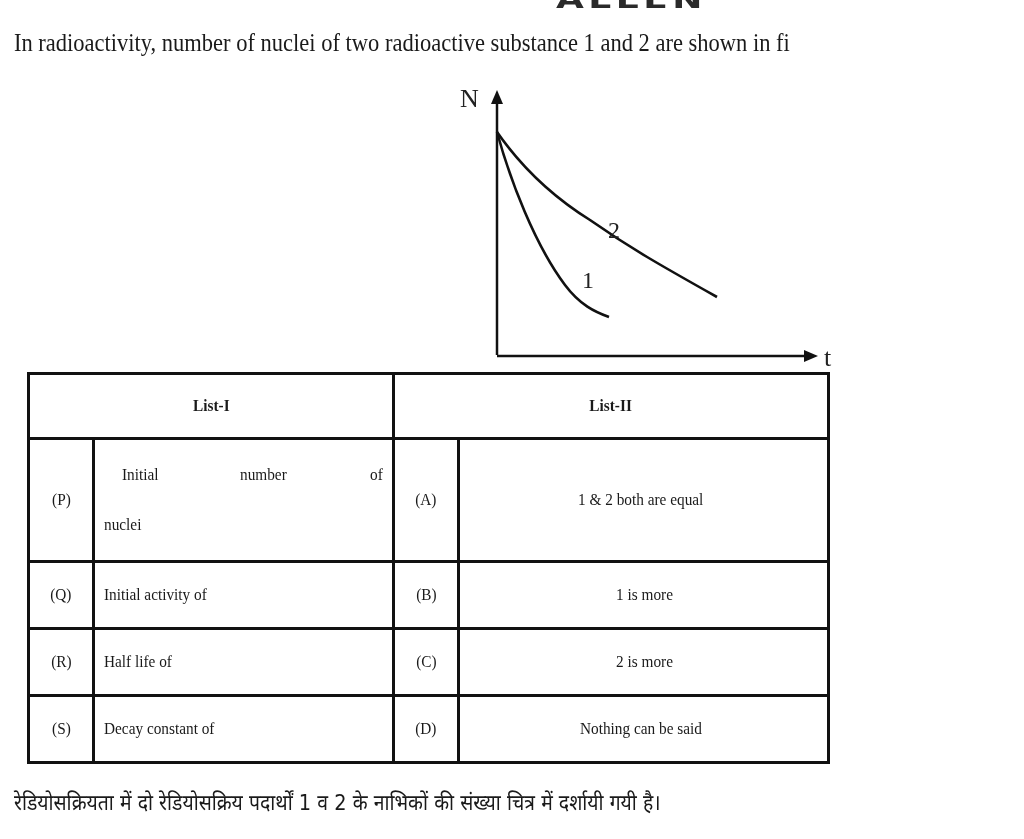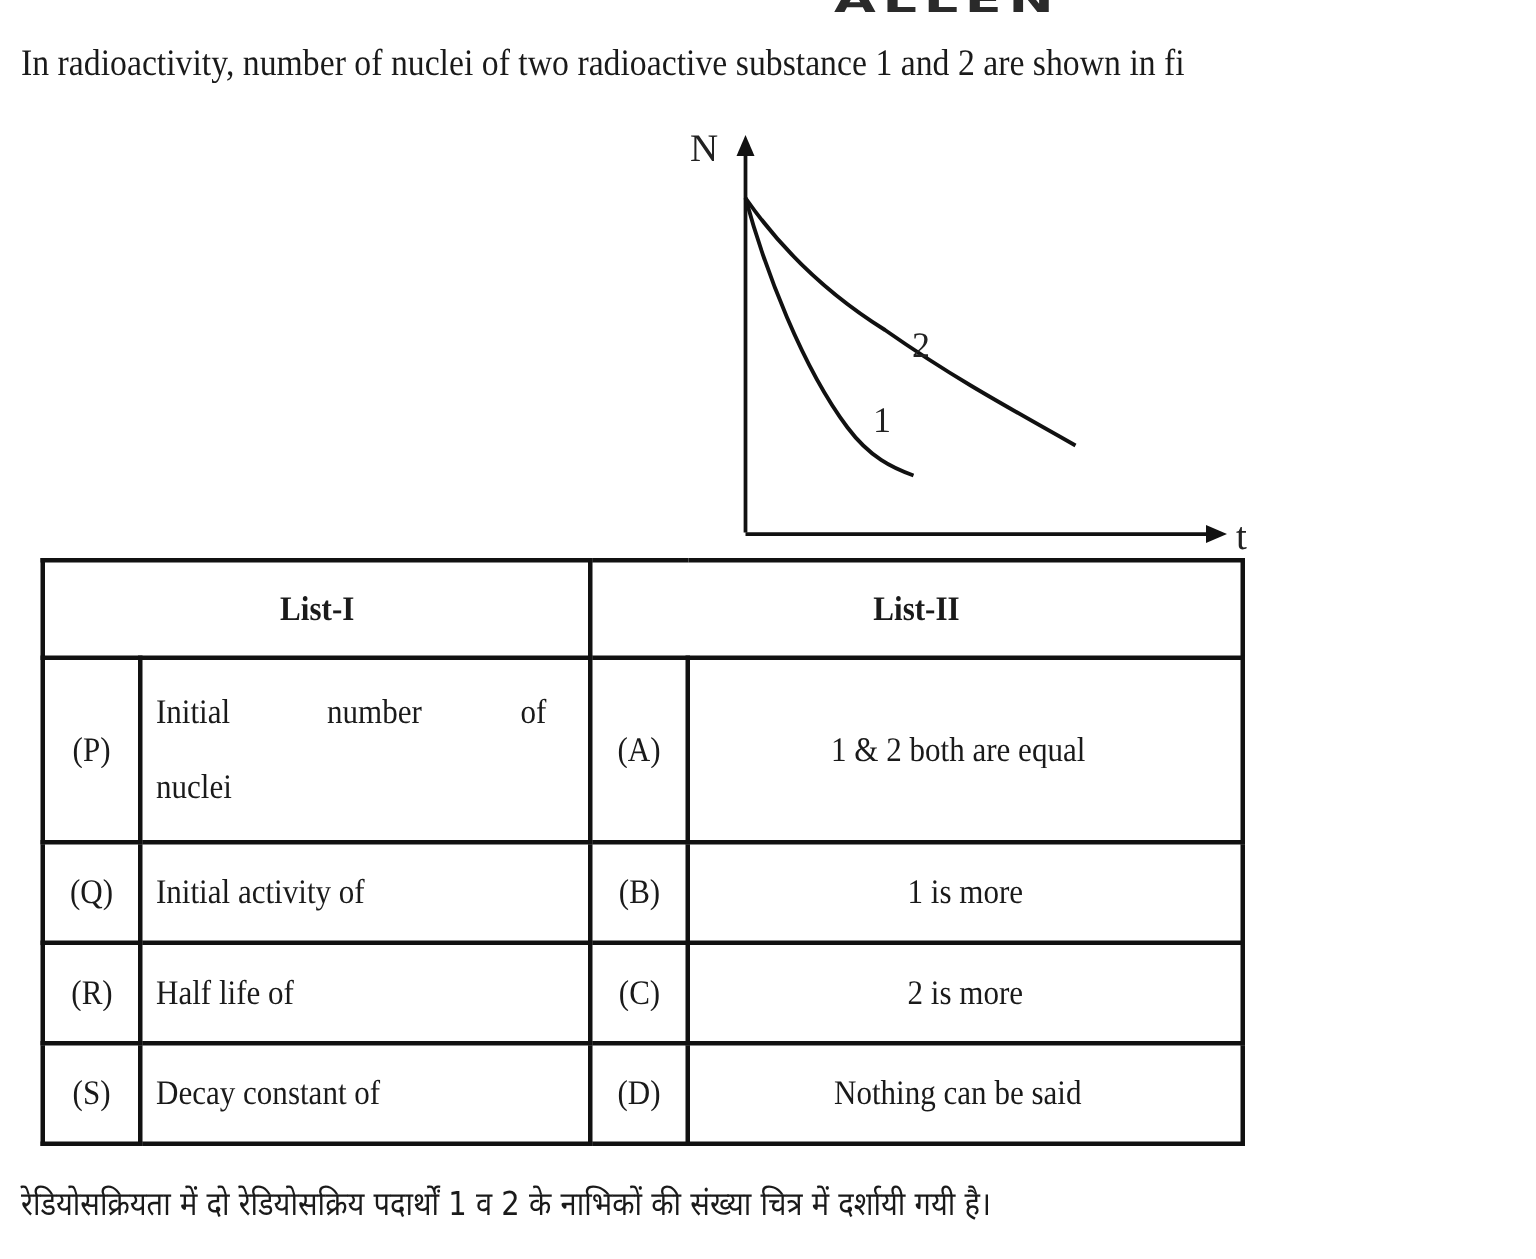--- a/index.html
+++ b/index.html
@@ -46,21 +46,21 @@
     .figure svg {
       width: 420px;
       height: 310px;
       display: block;
     }
     .match-table {
       position: absolute;
       left: 27px;
       top: 372px;
       border-collapse: collapse;
-      font-size: 23px;
+      font-size: 17px;
       padding-left: 16px;
     }
     .match-table td, .match-table th {
       border: 3px solid #111;
       padding: 0;
       vertical-align: middle;
     }
     .match-table th {
       font-weight: bold;
       height: 62px;
@@ -87,20 +87,21 @@
       transform: scaleX(0.9);
     }
     .justify-cell {
       line-height: 50px;
       padding-right: 8px !important;
     }
     .justify-line {
       display: flex;
       justify-content: space-between;
       width: 262px;
+      margin-left: 18px;
     }
     .hindi {
       position: absolute;
       left: 14px;
       top: 786px;
       font-family: "DejaVu Sans", sans-serif;
       font-size: 22px;
       white-space: nowrap;
       transform: scaleX(0.88);
       transform-origin: left top;

